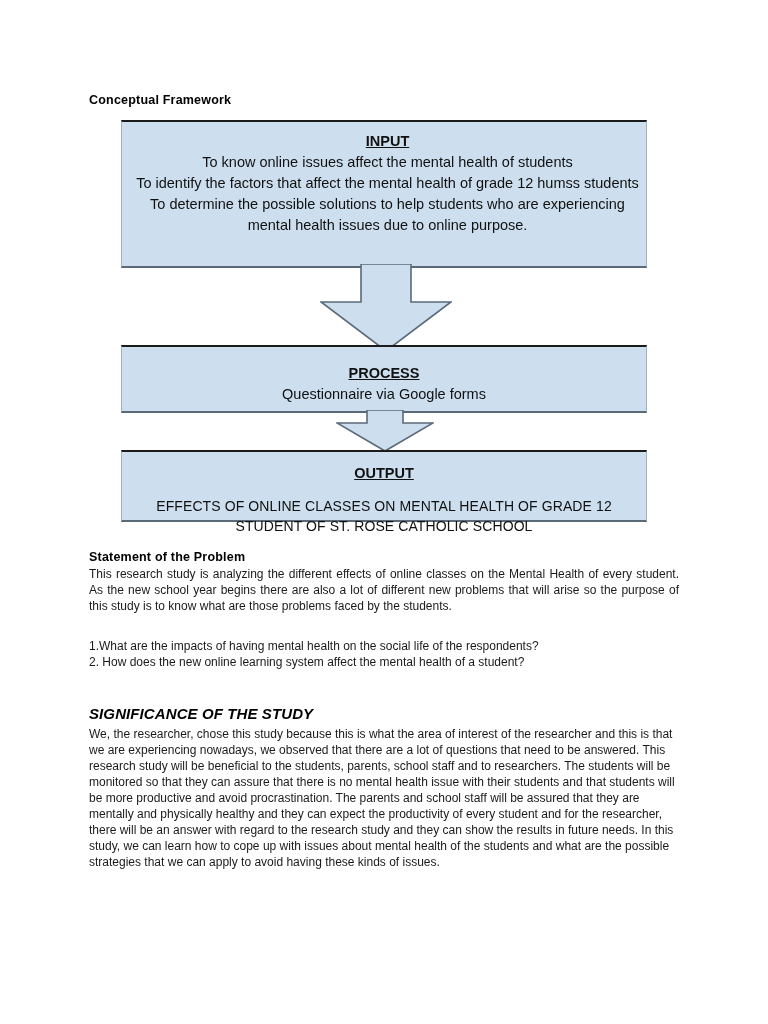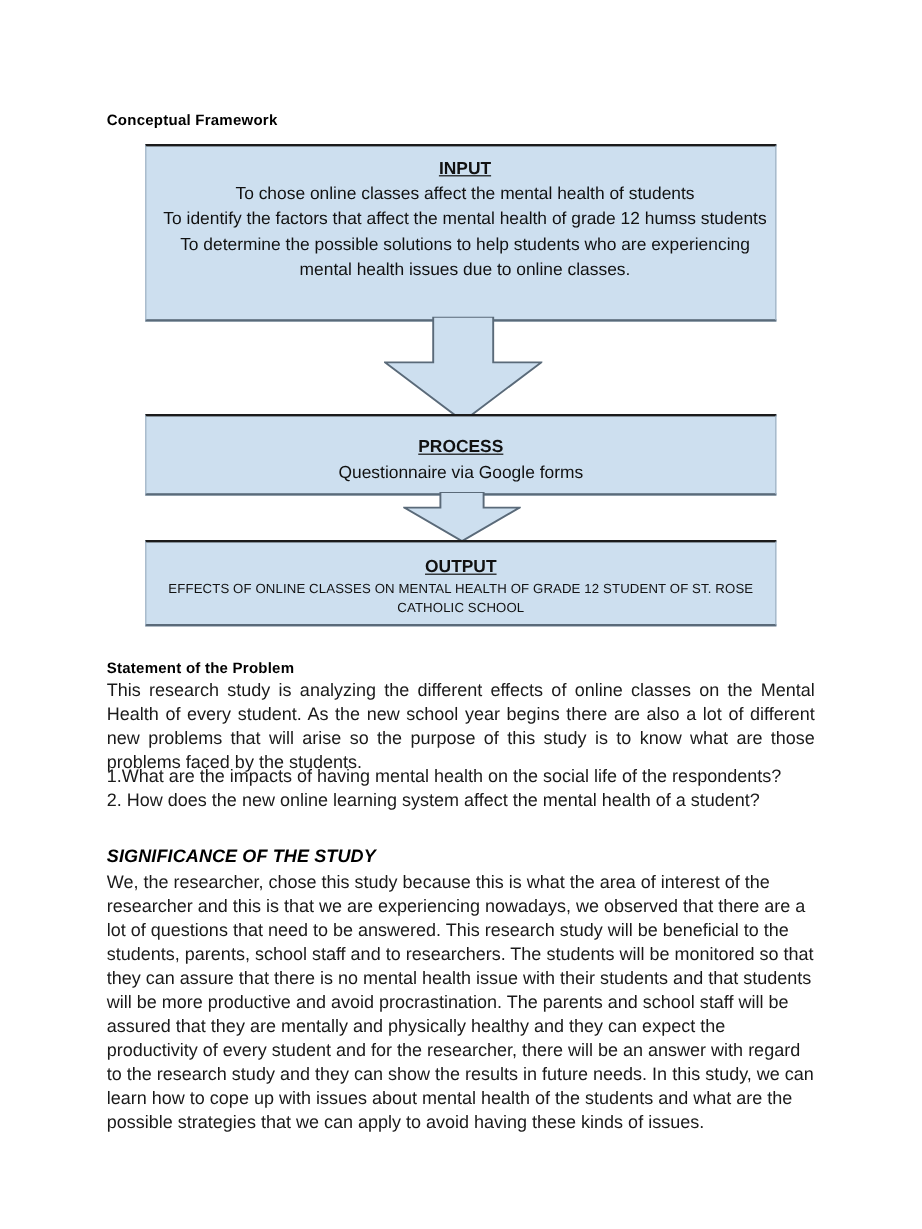--- a/index.html
+++ b/index.html
@@ -86,36 +86,37 @@
     top: 345px;
     height: 68px;
     padding: 16px 12px 0 12px;
   }
   #box-output {
     top: 450px;
     height: 72px;
     padding: 11px 12px 0 12px;
   }
   #box-output .box-line {
-    font-size: 11px;
+    font-size: 14px;
     letter-spacing: 0.1px;
+    margin-top: 12px;
   }
 
   .arrow-svg {
     position: absolute;
   }
   #arrow-1 { left: 320px; top: 264px; }
   #arrow-2 { left: 336px; top: 410px; }
 
   
   .doc-text {
     position: absolute;
     left: 89px;
     width: 590px;
-    font-size: 15px;
+    font-size: 12px;
     line-height: 1.335;
     color: #1a1a1a;
   }
   .justify { text-align: justify; text-align-last: left; }
   .p-line { display: block; }
 
   #statement-heading { position: absolute; left: 89px; top: 550px; }
   #statement-para    { top: 566px; }
   #question-list     { top: 638px; }
   #significance-heading { position: absolute; left: 89px; top: 705px; }
@@ -125,23 +126,23 @@
 <body>
 
 <div class="page">
 
   <div class="section-heading" id="framework-heading">Conceptual Framework</div>
 
   <div id="flow-diagram">
 
     <div class="flow-box" id="box-input">
       <span class="box-title">INPUT</span>
-      <span class="box-line">To chose online classes affect the mental health of students</span>
+      <span class="box-line">To know online issues affect the mental health of students</span>
       <span class="box-line">To identify the factors that affect the mental health of grade 12 humss students</span>
-      <span class="box-line">To determine the possible solutions to help students who are experiencing mental health issues due to online classes.</span>
+      <span class="box-line">To determine the possible solutions to help students who are experiencing mental health issues due to online purpose.</span>
     </div>
 
     <svg class="arrow-svg" id="arrow-1" width="132" height="88" viewBox="0 0 132 88">
       <polygon points="41,0 91,0 91,38 131,38 66,87 1,38 41,38" fill="#cddfef" stroke="#5a6a79" stroke-width="1.6" stroke-linejoin="miter"></polygon>
     </svg>
 
     <div class="flow-box" id="box-process">
       <span class="box-title">PROCESS</span>
       <span class="box-line">Questionnaire via Google forms</span>
     </div>

